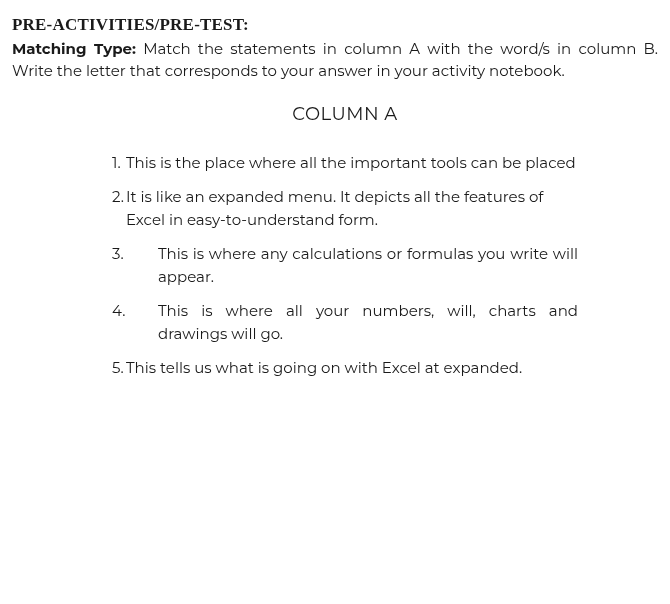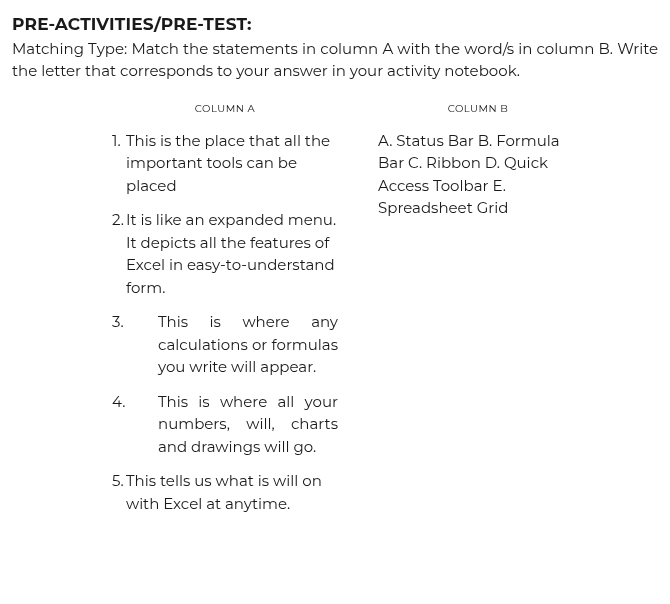--- a/index.html
+++ b/index.html
@@ -13,47 +13,48 @@
       line-height: 1.5;
       color: #1a1a1a;
       width: 670px;
       padding: 12px 12px 40px 12px;
       background: #fff;
     }
     .header-title {
       font-weight: 700;
       font-size: 17px;
       letter-spacing: 0.2px;
+      font-family: Liberation Serif, serif;
     }
     .instructions {
       text-align: justify;
       text-align-last: left;
       font-size: 15px;
     }
     .instructions .label {
-      font-weight: 400;
+      font-weight: 700;
     }
     .columns {
       display: flex;
       gap: 40px;
       margin-top: 18px;
       padding-left: 100px;
       padding-right: 80px;
     }
     .col-a {
       flex: 1 1 0;
     }
     .col-b {
       flex: 0 0 200px;
     }
     .col-heading {
       text-align: center;
-      font-size: 10px;
+      font-size: 18px;
       letter-spacing: 0.5px;
-      margin-bottom: 14px;
+      margin-bottom: 24px;
     }
     .item-list {
       list-style: none;
     }
     .item {
       display: flex;
       margin-bottom: 12px;
       font-size: 15px;
       line-height: 1.5;
     }
@@ -83,39 +84,35 @@
   <span class="label">Matching Type:</span><span> Match the statements in column A with the word/s in column B. Write the letter that corresponds to your answer in your activity notebook.</span>
 </div>
 
 <div class="columns">
 
   <div class="col-a">
     <div class="col-heading">COLUMN A</div>
     <ol class="item-list">
       <li class="item">
         <span class="num">1.</span>
-        <span class="txt">This is the place that all the important tools can be placed</span>
+        <span class="txt">This is the place where all the important tools can be placed</span>
       </li>
       <li class="item">
         <span class="num">2.</span>
         <span class="txt">It is like an expanded menu. It depicts all the features of Excel in easy-to-understand form.</span>
       </li>
       <li class="item justify">
         <span class="num">3.</span>
         <span class="txt">This is where any calculations or formulas you write will appear.</span>
       </li>
       <li class="item justify">
         <span class="num">4.</span>
         <span class="txt">This is where all your numbers, will, charts and drawings will go.</span>
       </li>
       <li class="item">
         <span class="num">5.</span>
-        <span class="txt">This tells us what is will on with Excel at anytime.</span>
+        <span class="txt">This tells us what is going on with Excel at expanded.</span>
       </li>
     </ol>
   </div>
 
-  <div class="col-b">
-    <div class="col-heading">COLUMN B</div>
-    <div class="colb-text">A. Status Bar B. Formula Bar C. Ribbon D. Quick Access Toolbar E. Spreadsheet Grid</div>
-  </div>
 
 </div>
 
 </body></html>

